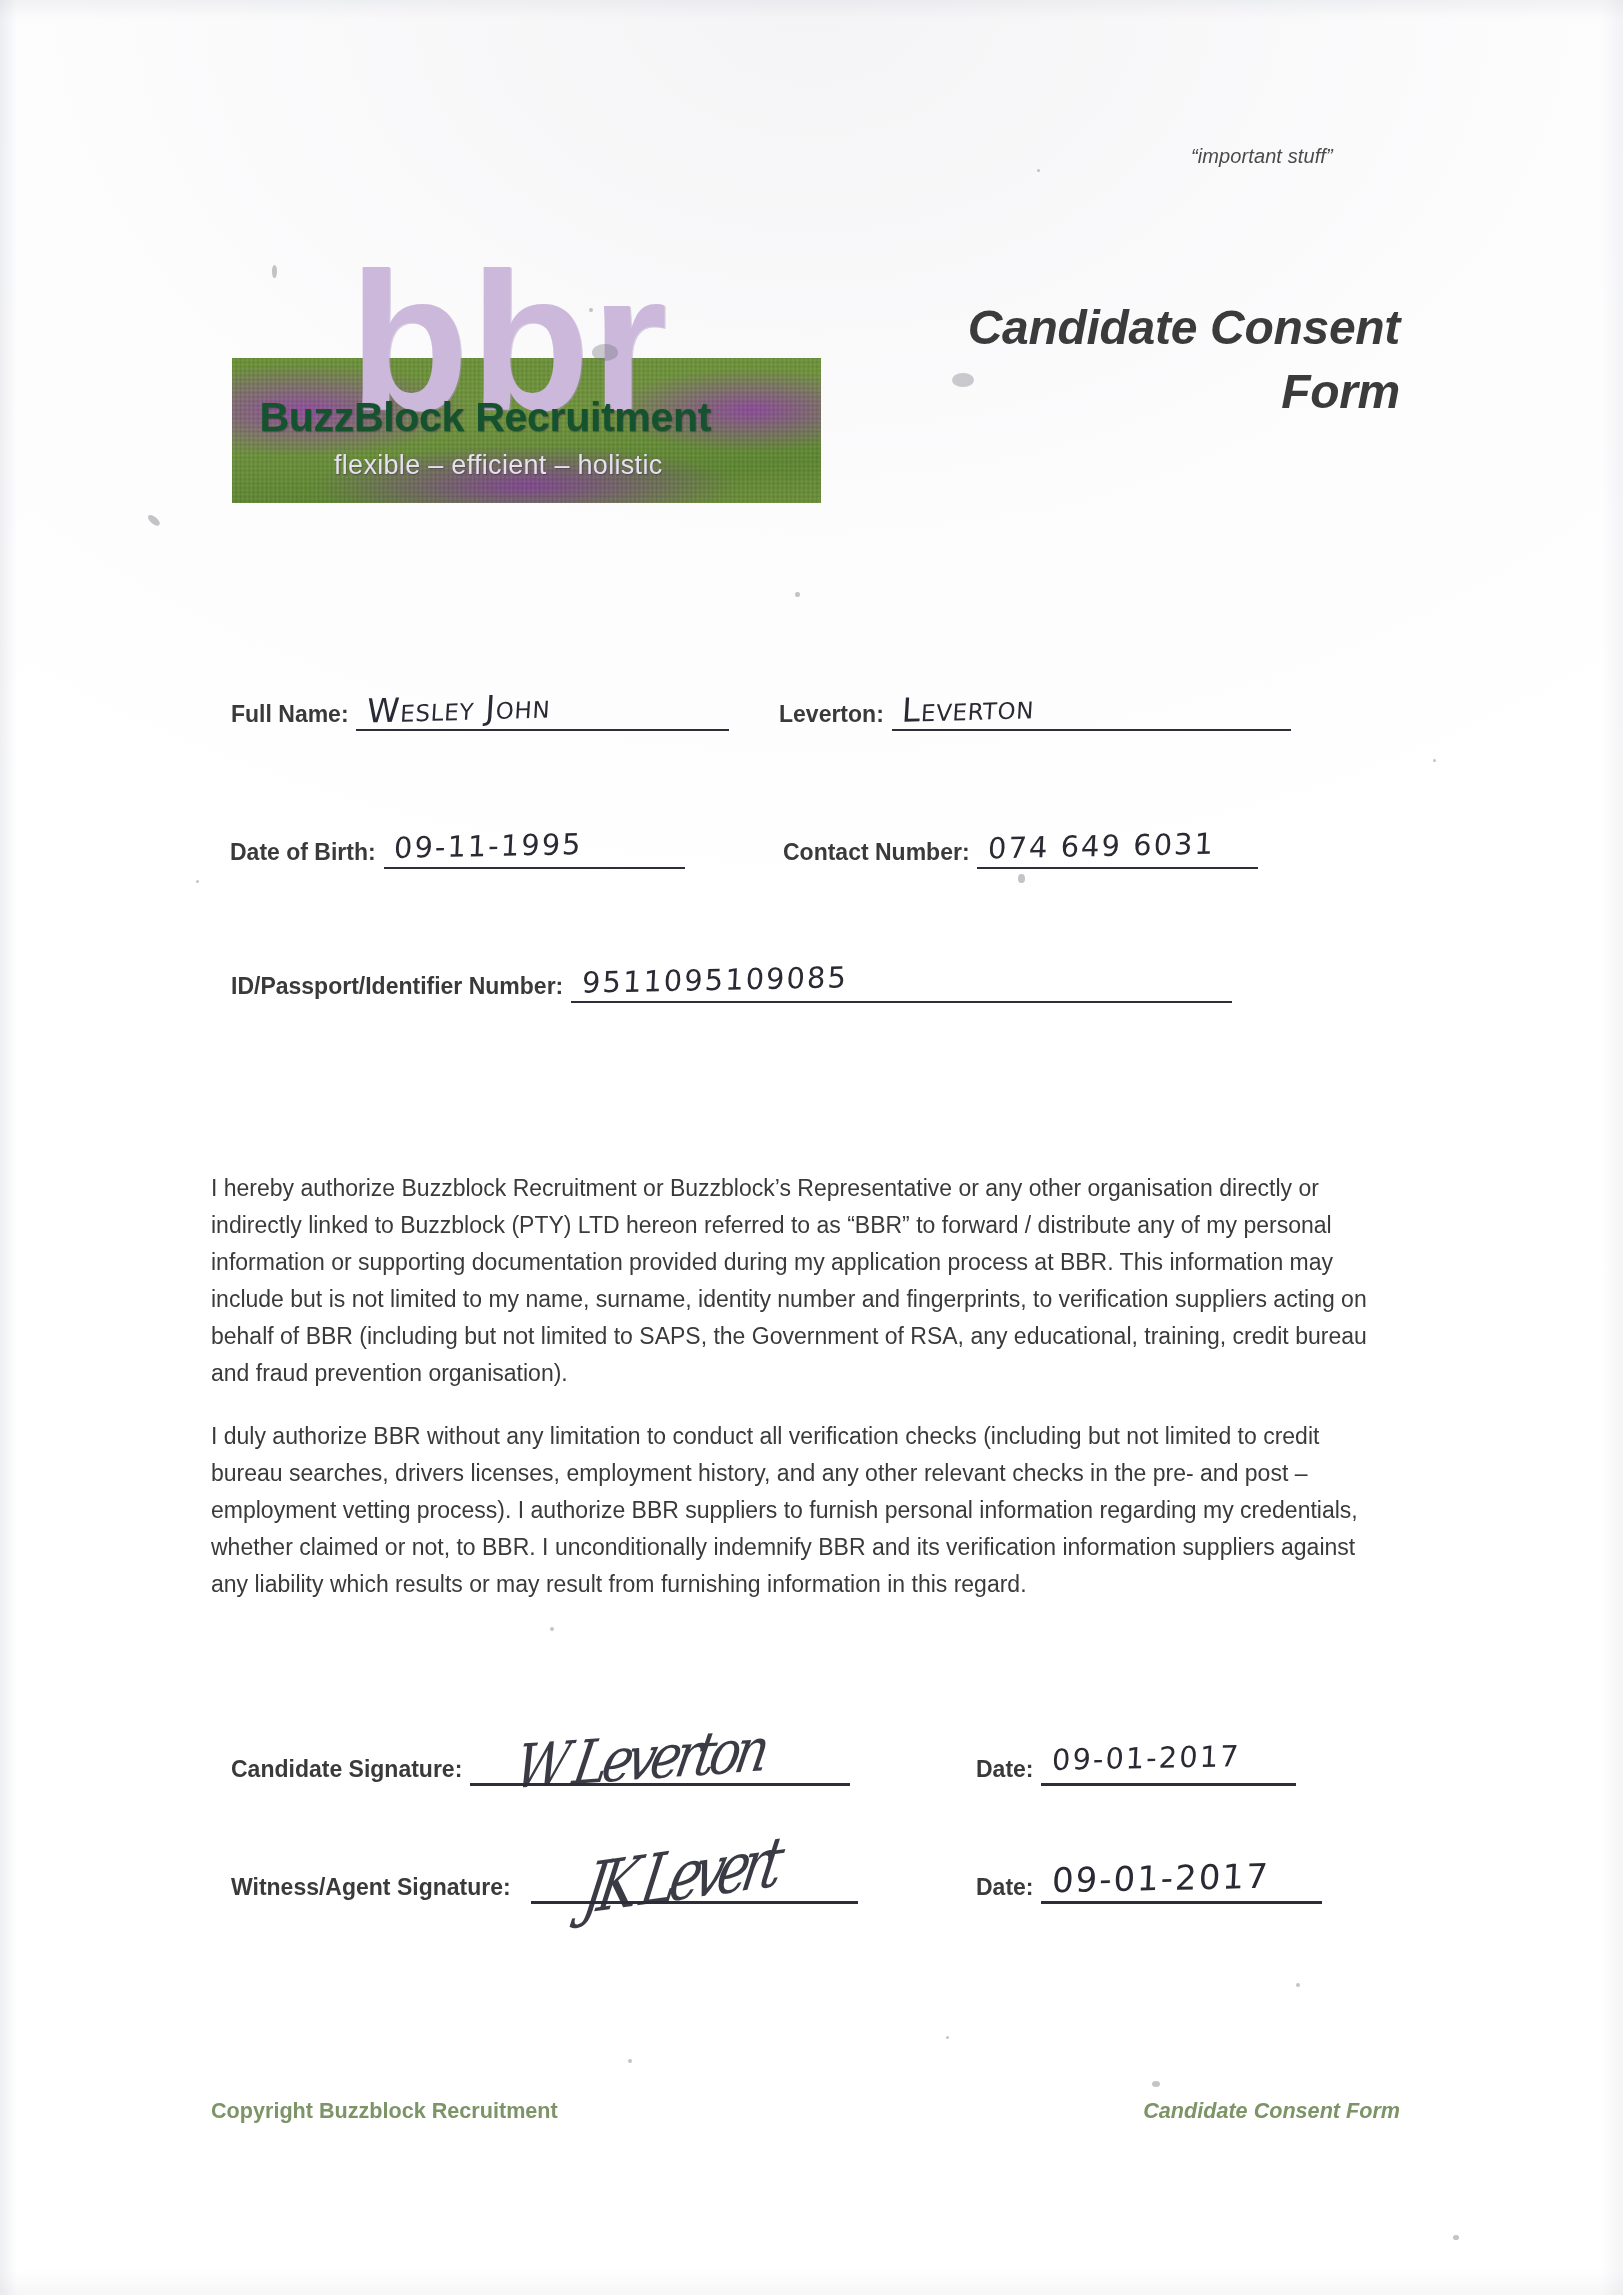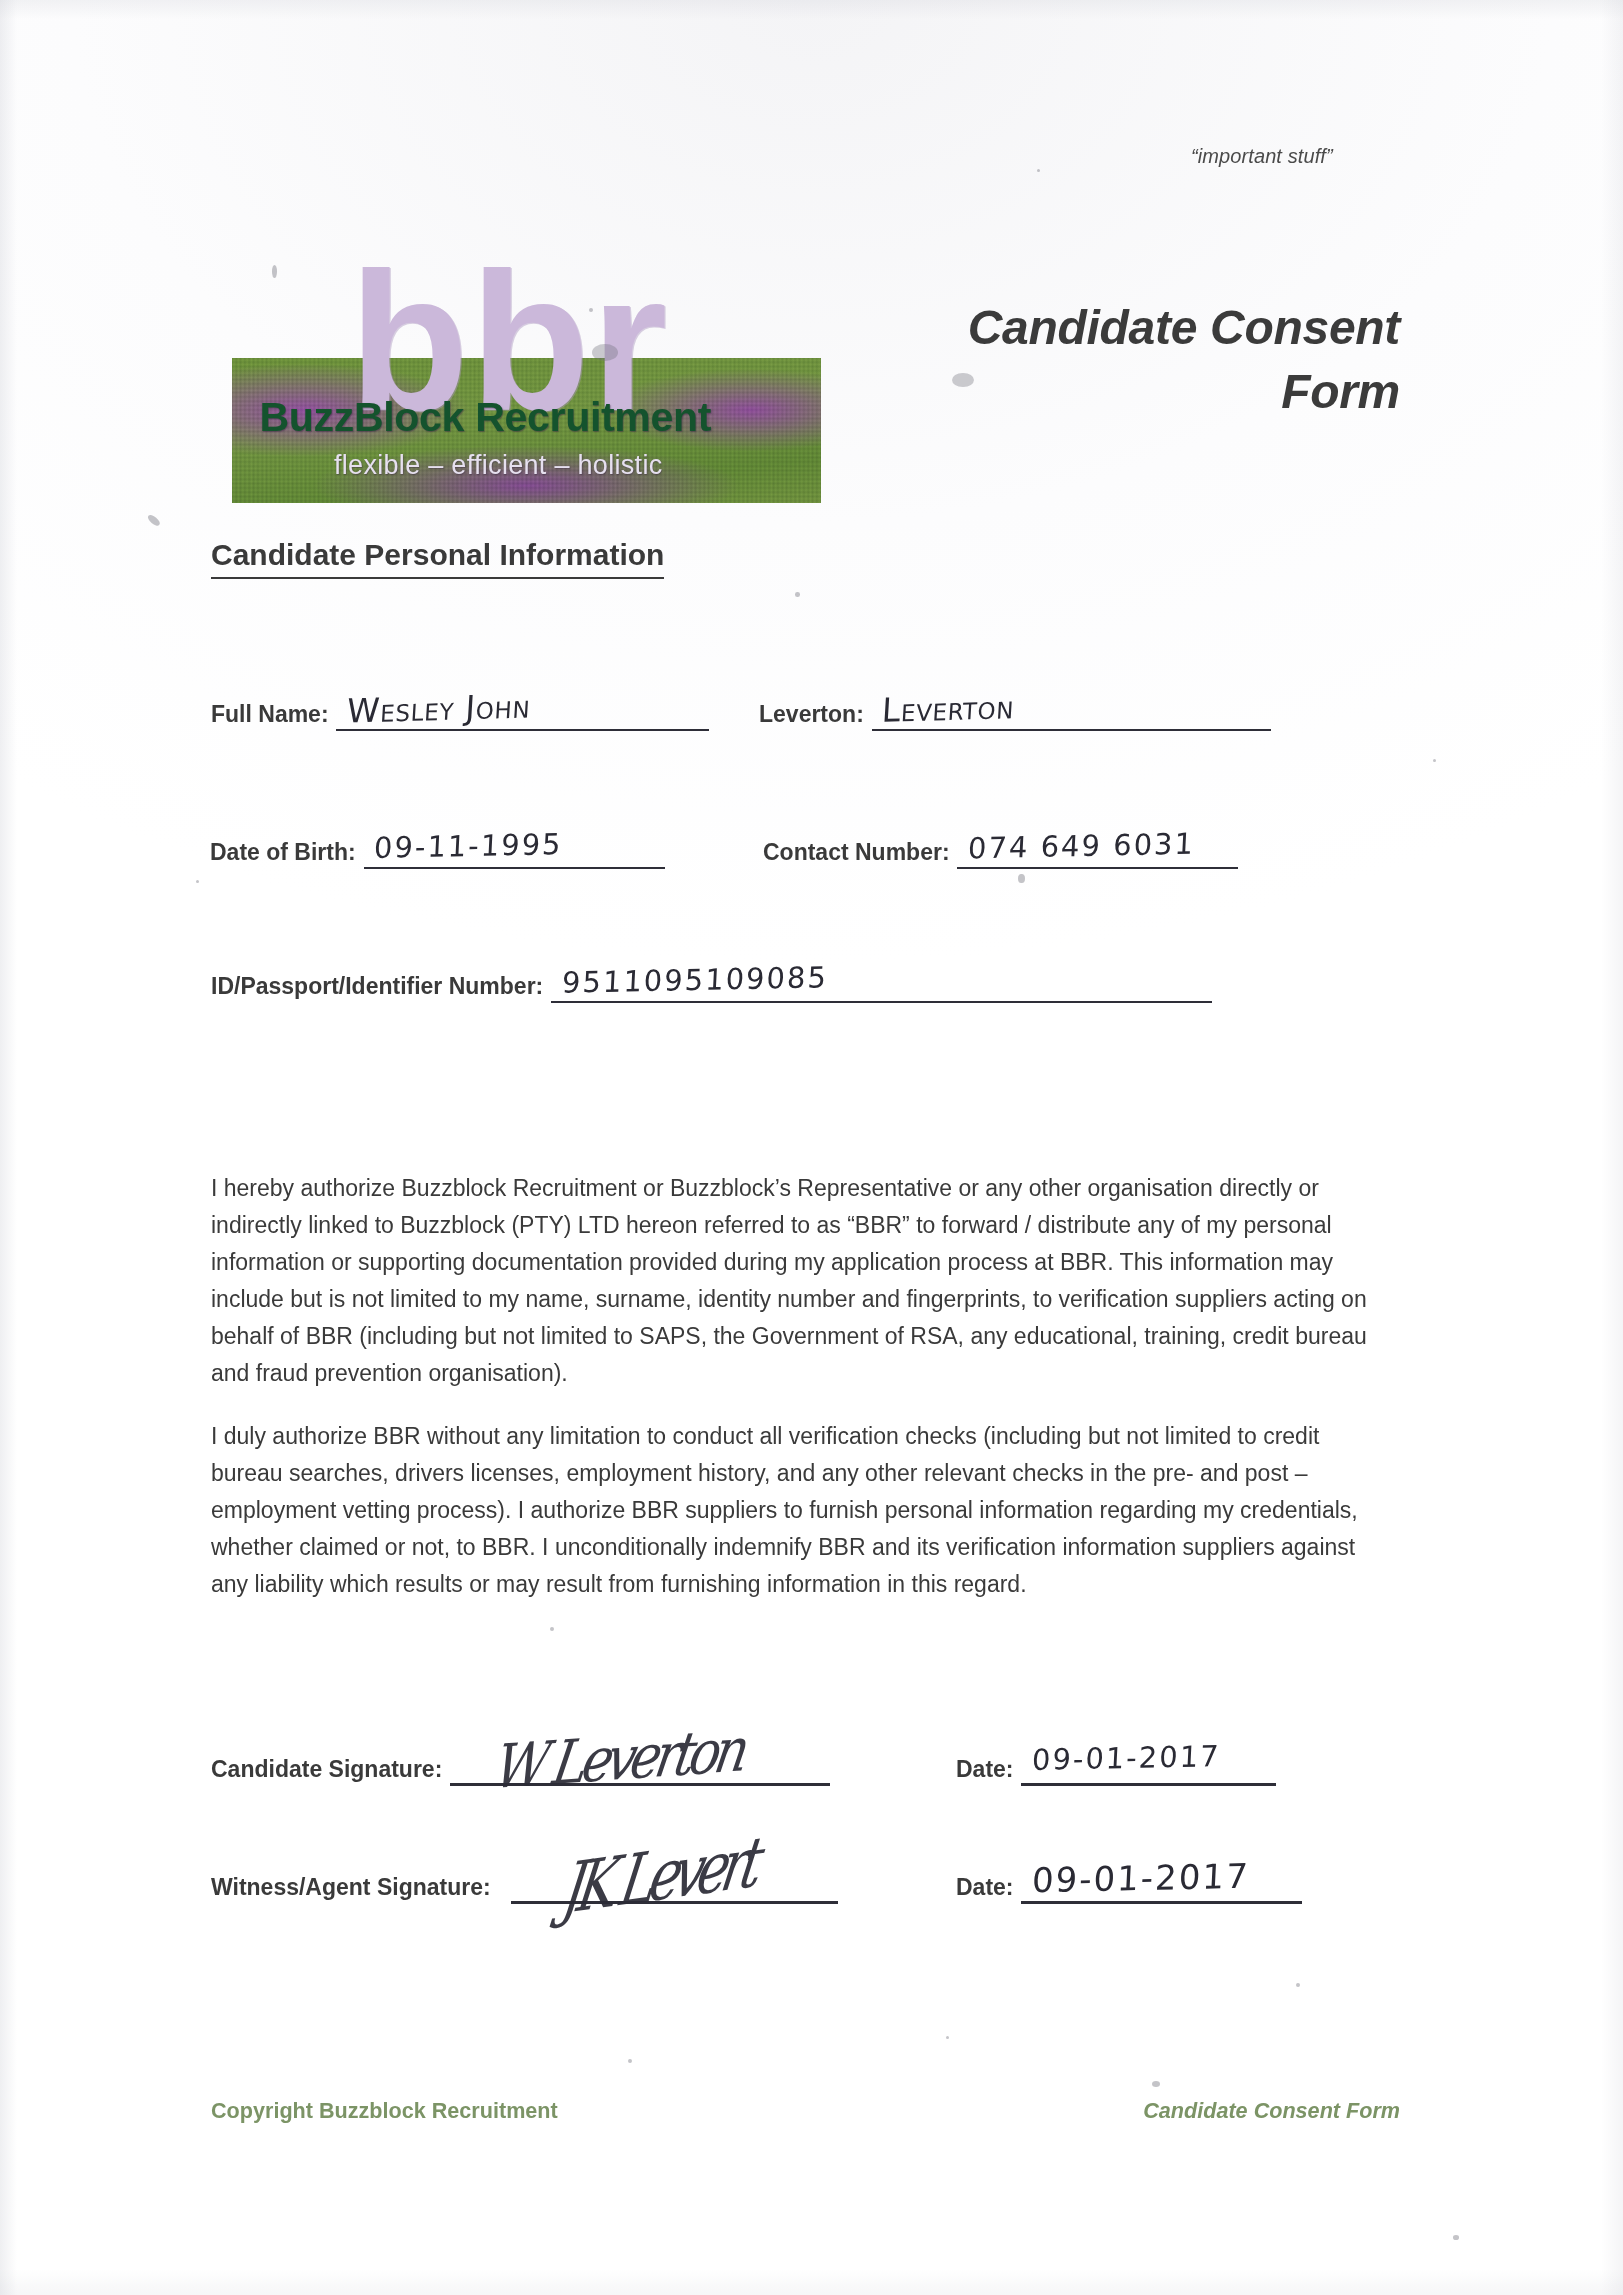--- a/index.html
+++ b/index.html
@@ -136,20 +136,21 @@
     padding-bottom: 4.6px;
     display: inline-block;
   }
 
   
   .field {
     position: absolute;
     display: flex;
     align-items: flex-end;
     white-space: nowrap;
+    margin-left: 20px;
   }
   .field-label {
     font-size: 23px;
     font-weight: 700;
     color: #3a3a3a;
     line-height: 26px;
     padding-bottom: 3.9px;
   }
   .field-rule {
     position: relative;
@@ -277,21 +278,20 @@
     <div class="logo-bbr">bbr</div>
     <div class="logo-name">BuzzBlock Recruitment</div>
     <div class="logo-tagline">flexible – efficient – holistic</div>
   </div>
 
   <div class="doc-title">
     <div>Candidate Consent</div>
     <div>Form</div>
   </div>
 
-  <div class="section-heading">Candidate Personal Information</div>
 
   <div class="field" style="left:211px; top:695px;">
     <span class="field-label">Full Name:</span>
     <span class="field-rule" style="width:373px;">
       <span class="hand caps">Wesley John</span>
     </span>
   </div>
 
   <div class="field" style="left:759px; top:695px;">
     <span class="field-label">Leverton:</span>

